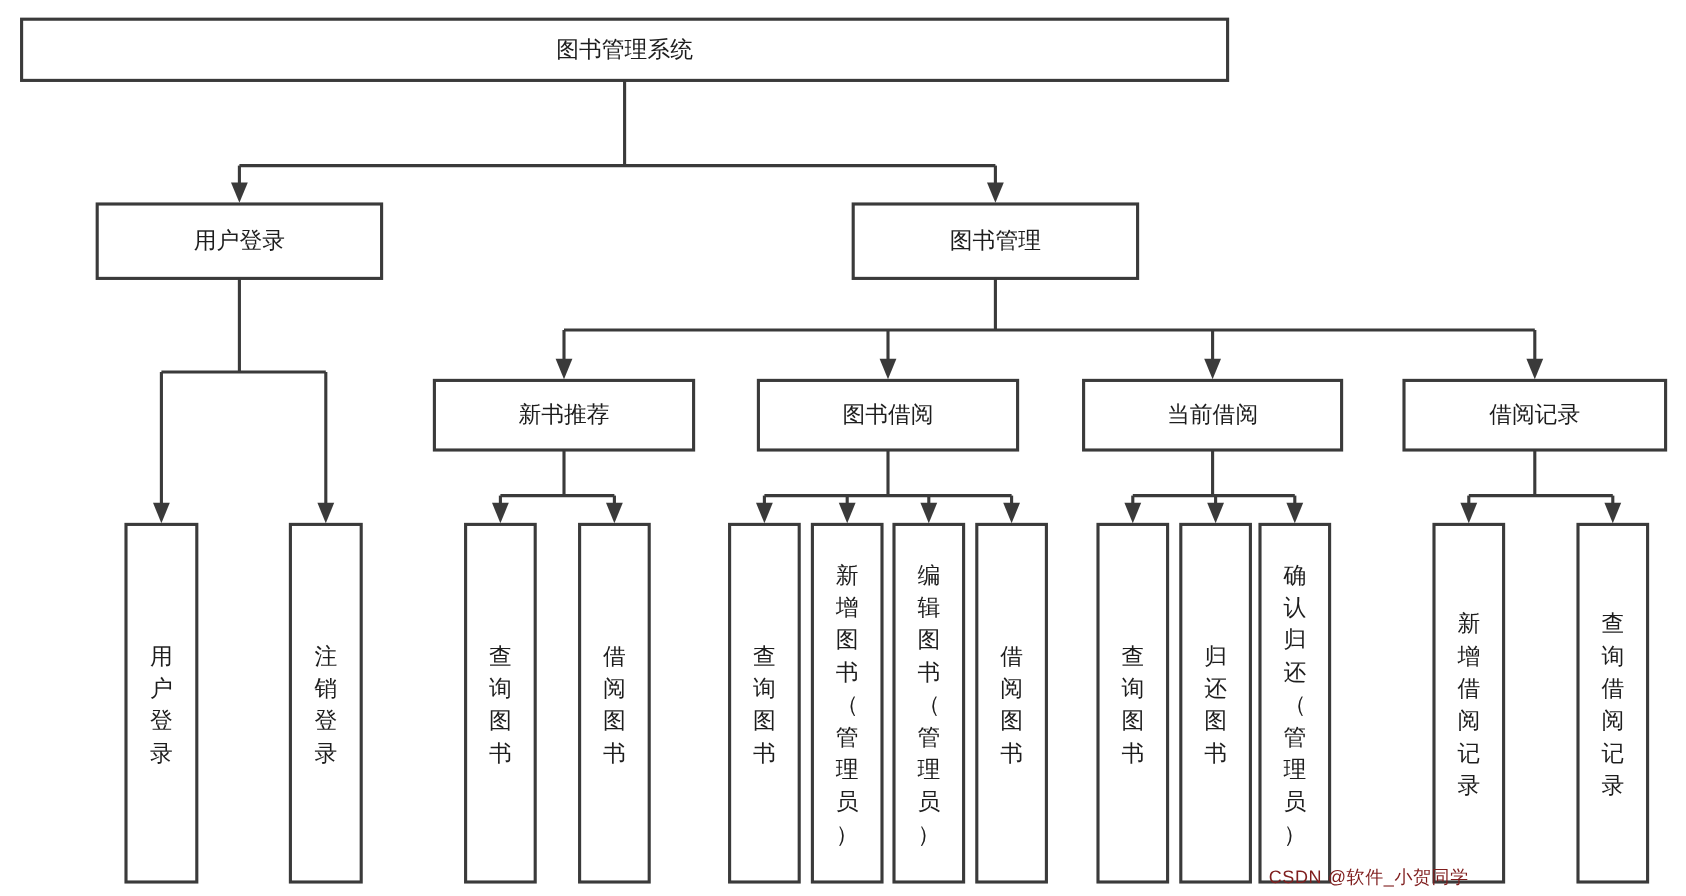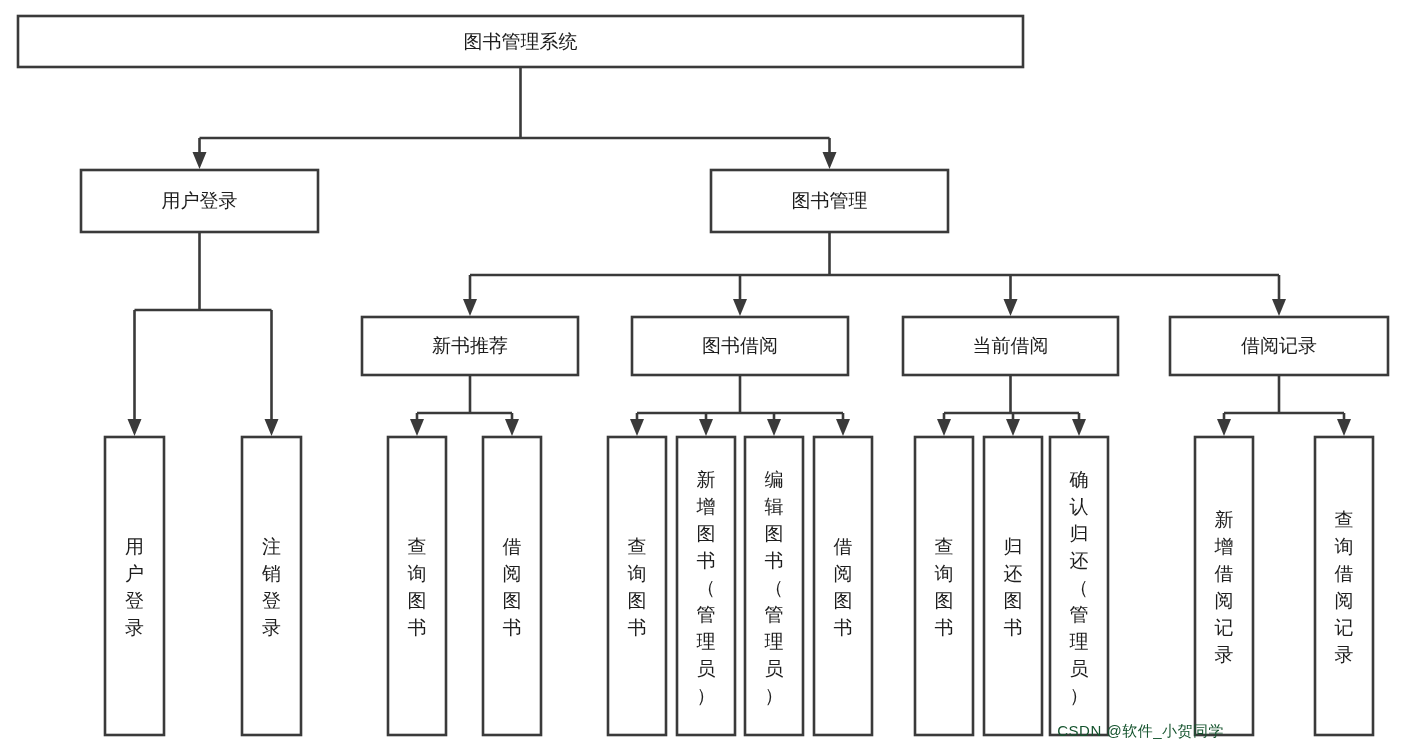--- a/index.html
+++ b/index.html
@@ -51,21 +51,21 @@
     font-size: 19px;
     fill: #1d1d1d;
     text-anchor: middle;
   }
   .watermark {
     position: absolute;
     right: 8px;
     bottom: 6px;
     font-family: "Liberation Sans", "DejaVu Sans", sans-serif;
     font-size: 15px;
-    color: #14532d;
+    color: #7f1d1d;
     letter-spacing: 0.5px;
     white-space: nowrap;
   }
 </style>
 </head>
 <body>
 
 <div id="diagram-root">
   <svg class="diagram" viewBox="0 0 1405 747" xmlns="http://www.w3.org/2000/svg">
     <g id="connectors">

